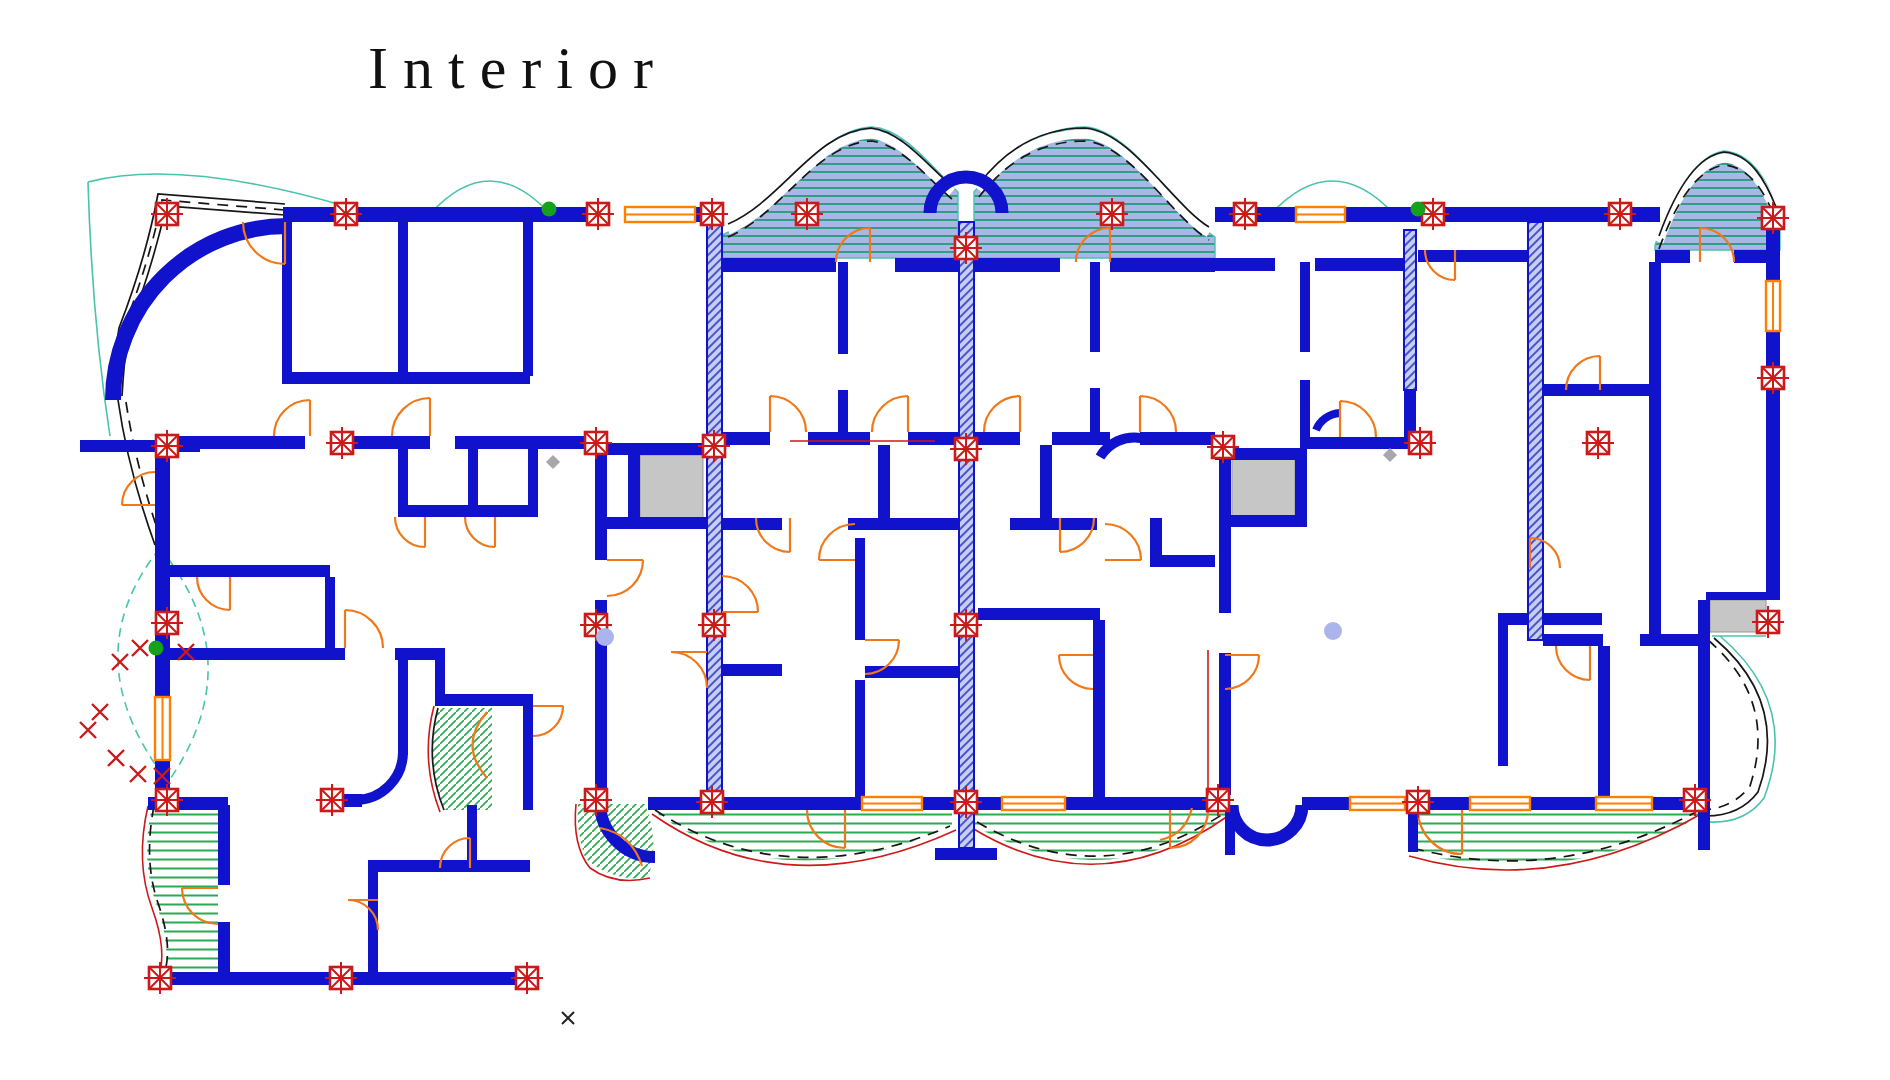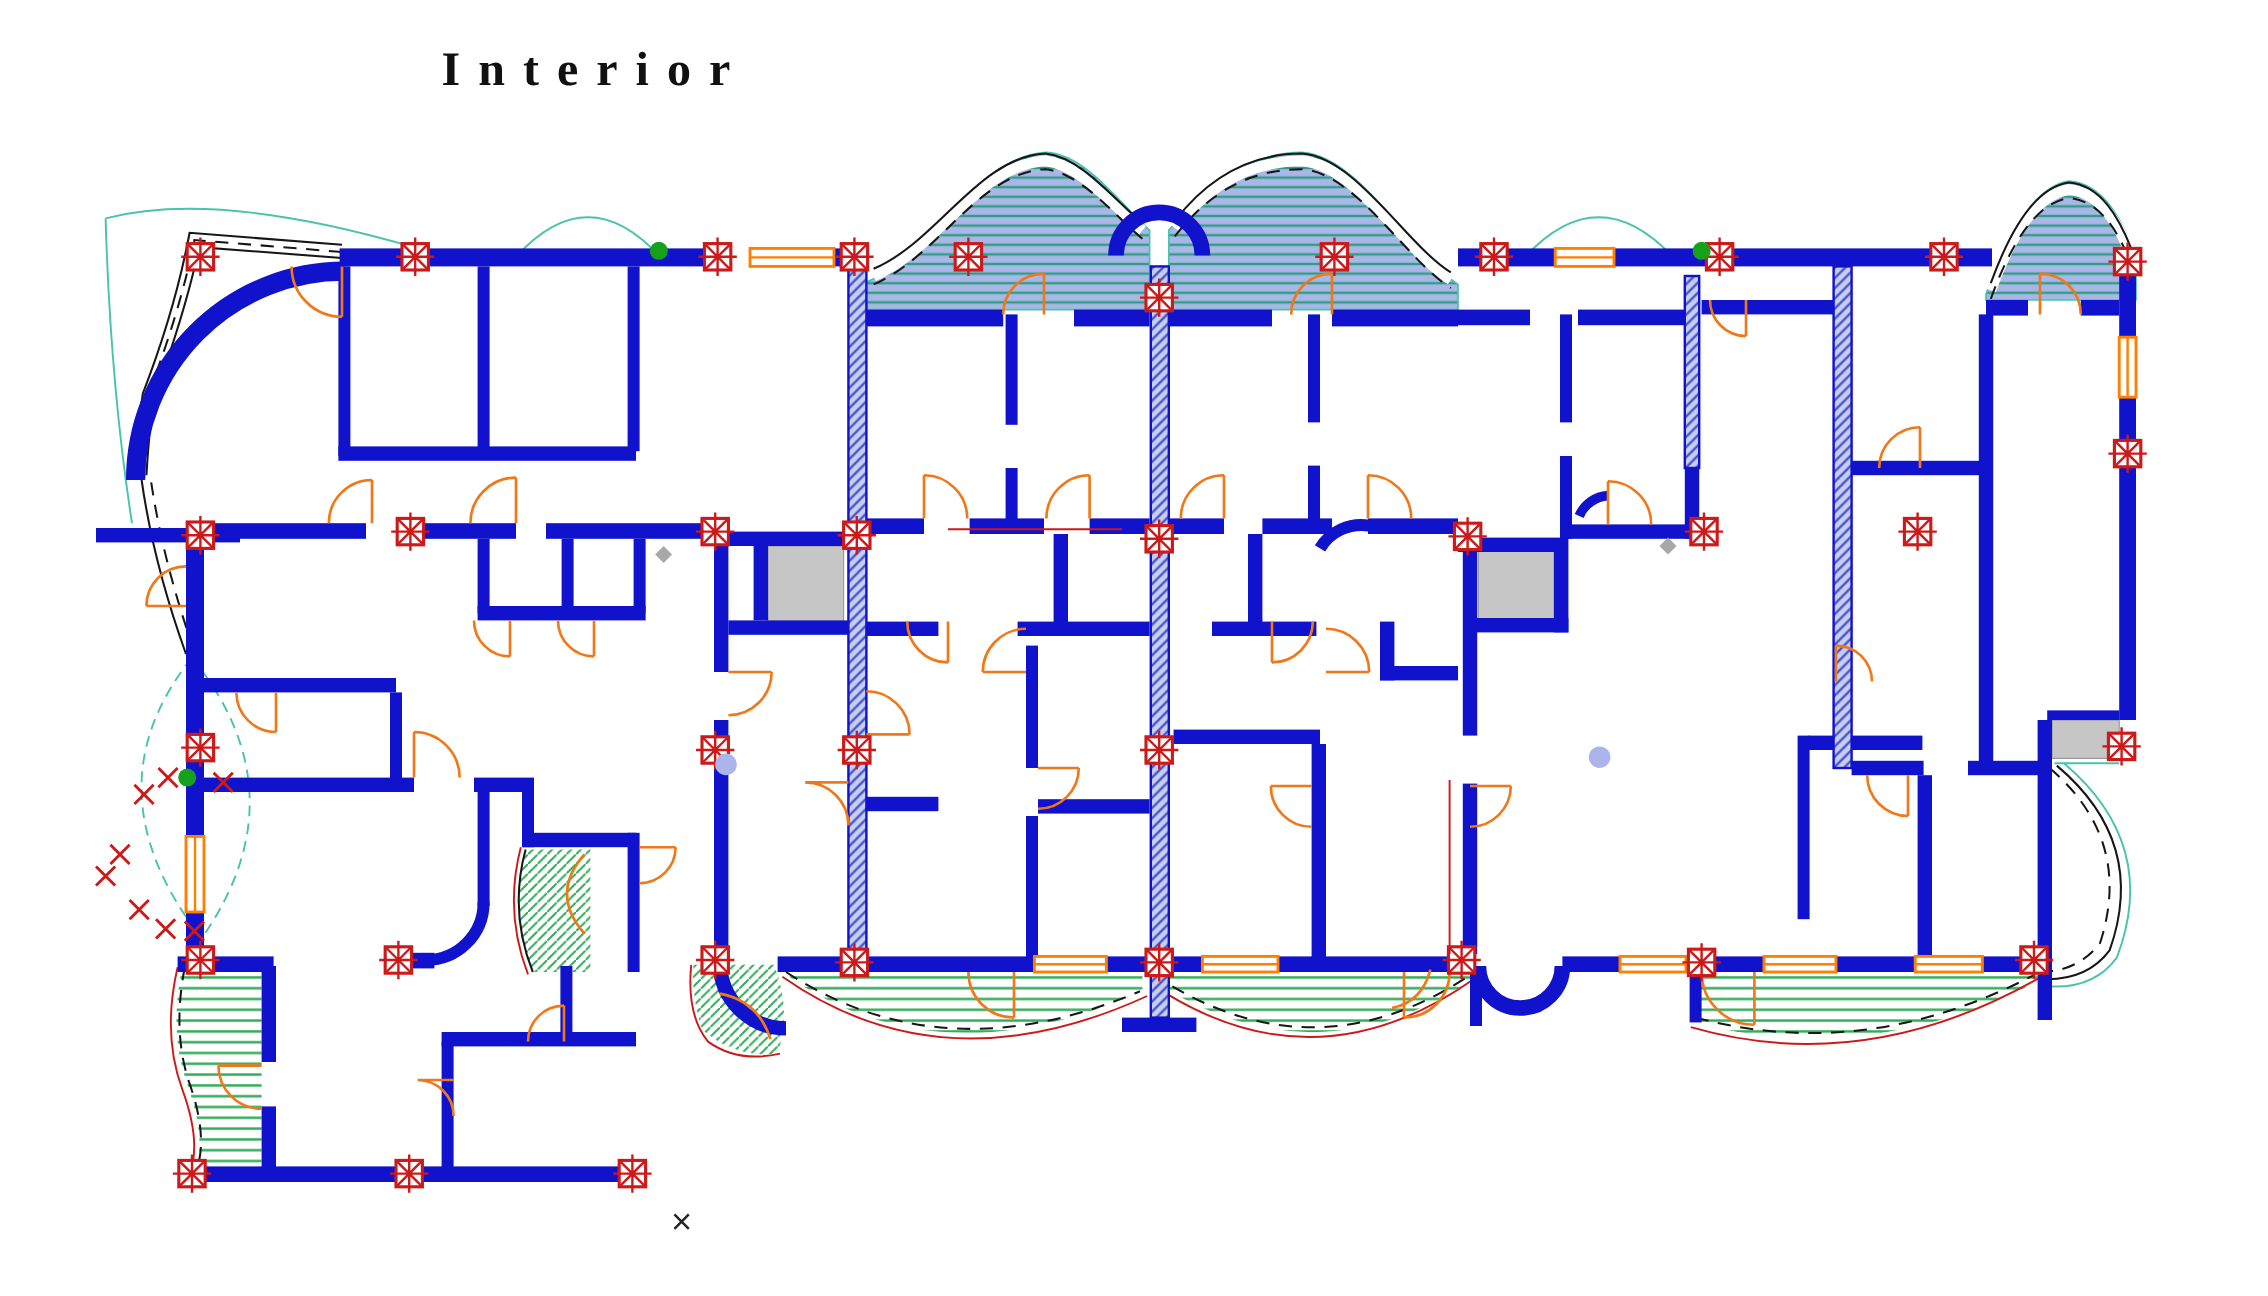--- a/index.html
+++ b/index.html
@@ -1,18 +1,18 @@
 <!DOCTYPE html>
 <html style="--c-background: #FFFFFF; --c-title: #111111; --c-wall: #1012CC; --c-door: #F07818; --c-window: #FF7F00; --c-column: #CC1A1A; --c-balcony_fill: #A9B7E6; --c-balcony_hatch: #2F9E85; --c-terrace_hatch: #2BAA54; --c-joint_fill: #C7CEF4; --c-joint_hatch: #4A55C8; --c-shaft: #C6C6C6; --c-site: #49C3AD; --c-tree: #16A11C;"><head>
 <meta charset="utf-8">
 <style>
   html,body{margin:0;padding:0;background:#fff;}
   .stage{position:relative;width:1890px;height:1080px;background:var(--c-background,#fff);overflow:hidden;
          font-family:"Liberation Serif","DejaVu Serif",serif;}
-  .plan-title{position:absolute;left:368px;top:34px;font-size:40px;font-weight:700;
+  .plan-title{position:absolute;left:368px;top:34px;font-size:60px;font-weight:400;
               letter-spacing:15px;color:var(--c-title,#111);}
   svg{position:absolute;left:0;top:0;}
   .wall{fill:var(--c-wall,#1012CC);}
   .wline{stroke:var(--c-wall,#1012CC);fill:none;}
   .joint{fill:url(#hatchJoint);stroke:var(--c-wall,#1012CC);stroke-width:2;}
   .door{stroke:var(--c-door,#F07818);stroke-width:2.2;fill:none;}
   .win{fill:#fff;stroke:var(--c-window,#FF7F00);stroke-width:2.4;}
   .winline{stroke:var(--c-window,#FF7F00);stroke-width:2;fill:none;}
   .hatchB{fill:url(#hatchBlue);stroke:var(--c-site,#49C3AD);stroke-width:1.4;}
   .hatchG{fill:url(#hatchGreen);stroke:none;}

